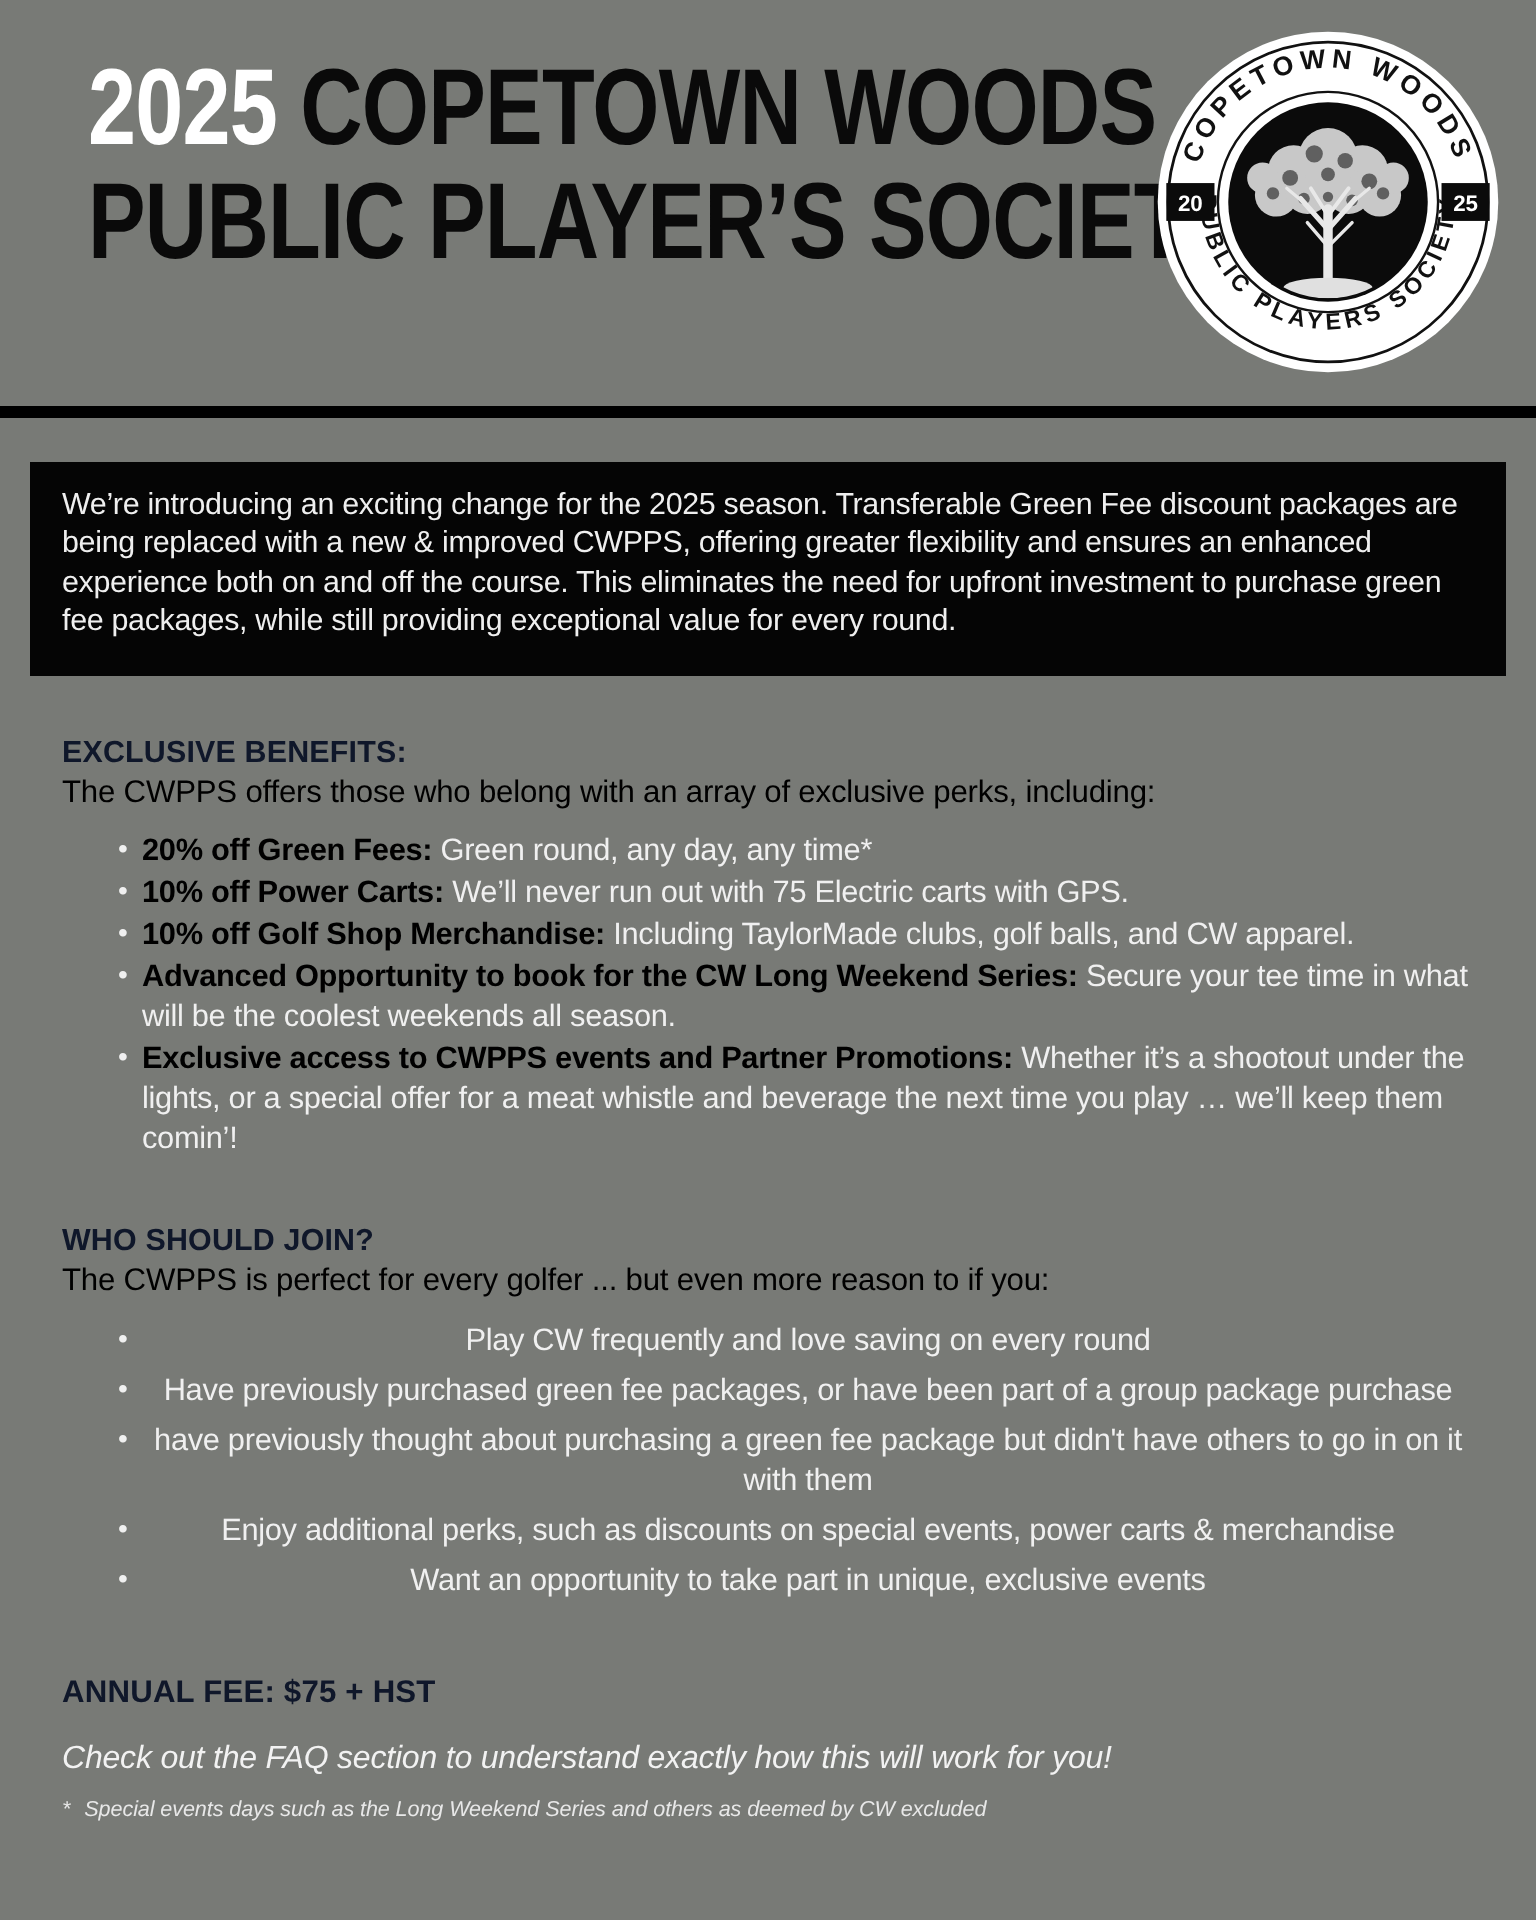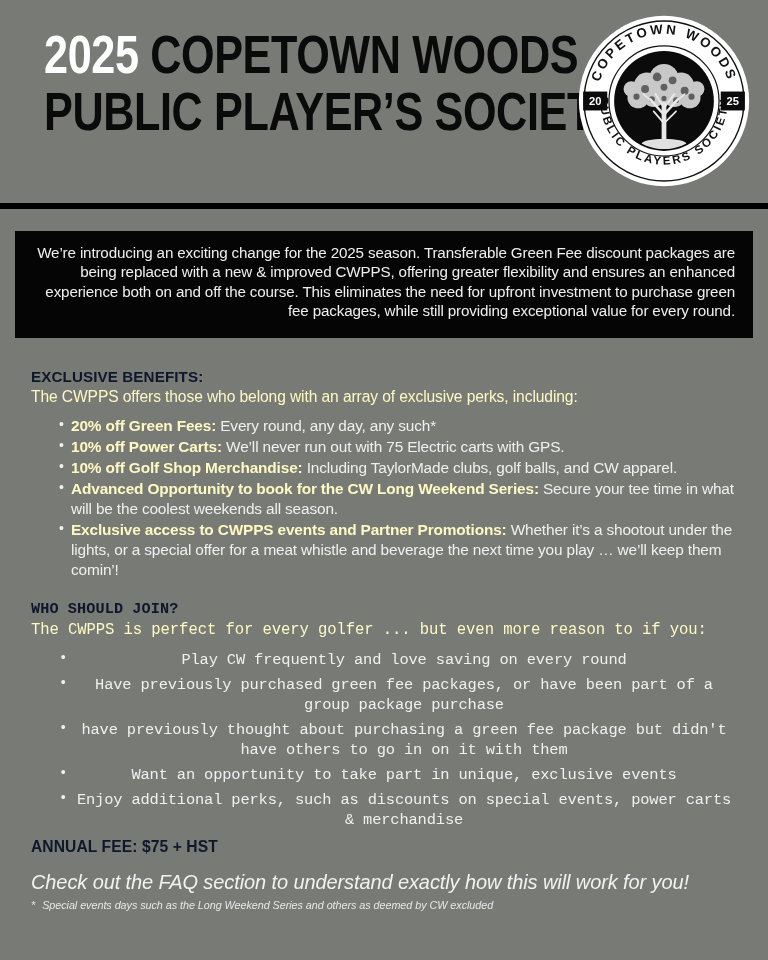--- a/index.html
+++ b/index.html
@@ -65,21 +65,20 @@
   
   .intro-box {
     position: absolute;
     left: 15px;
     top: 231px;
     width: 738px;
     height: 107px;
     background: #050505;
     box-sizing: border-box;
     padding: 12px 18px 10px 16px;
-    text-align: right;
   }
   .intro-text {
     color: #efefef;
     font-size: 15.2px;
     line-height: 1.27;
     letter-spacing: -0.15px;
     margin: 0;
   }
 
   
@@ -93,21 +92,21 @@
   .sec-heading {
     font-weight: 700;
     font-size: 15.2px;
     letter-spacing: 0.1px;
     color: #0f172a;
     margin: 0 0 2px 0;
   }
   .sec-sub {
     font-size: 15.6px;
     line-height: 1.3;
-    color: #fef9c3;
+    color: #000000;
     margin: 0 0 9px 0;
     letter-spacing: -0.1px;
   }
   ul.blist {
     list-style: none;
     margin: 0;
     padding: 0 0 0 28px;
   }
   ul.blist > li {
     position: relative;
@@ -121,41 +120,41 @@
   ul.blist > li::before {
     content: "\2022";
     position: absolute;
     left: 0;
     top: -1px;
     font-size: 14px;
     color: #f0f0f0;
   }
   ul.blist > li b {
     font-weight: 700;
-    color: #fef9c3;
-  }
-  .who-block { margin-top: 20px; font-family: Liberation Mono, monospace; }
+    color: #000000;
+  }
+  .who-block { margin-top: 32px; }
   ul.blist.loose > li { margin-bottom: 5px; text-align: center; }
 
   
   .fee {
     position: absolute;
     left: 31px;
     top: 838px;
     font-weight: 700;
     font-size: 15.6px;
     color: #0f172a;
     letter-spacing: 0.1px;
   }
   .faq {
     position: absolute;
     left: 31px;
     top: 871px;
     font-style: italic;
-    font-size: 20px;
+    font-size: 16px;
     color: #f2f2f2;
     letter-spacing: -0.1px;
   }
   .fineprint {
     position: absolute;
     left: 31px;
     top: 899px;
     font-style: italic;
     font-size: 10.8px;
     color: #e8e8e8;
@@ -258,36 +257,36 @@
 <div class="intro-box">
   <p class="intro-text">We’re introducing an exciting change for the 2025 season. Transferable Green Fee discount packages are being replaced with a new &amp; improved CWPPS, offering greater flexibility and ensures an enhanced experience both on and off the course. This eliminates the need for upfront investment to purchase green fee packages, while still providing exceptional value for every round.</p>
 </div>
 
 <div class="content">
 
   <div>
     <div class="sec-heading">EXCLUSIVE BENEFITS:</div>
     <div class="sec-sub">The CWPPS offers those who belong with an array of exclusive perks, including:</div>
     <ul class="blist">
-      <li><b>20% off Green Fees:</b><span> Every round, any day, any such*</span></li>
+      <li><b>20% off Green Fees:</b><span> Green round, any day, any time*</span></li>
       <li><b>10% off Power Carts:</b><span> We’ll never run out with 75 Electric carts with GPS.</span></li>
       <li><b>10% off Golf Shop Merchandise:</b><span> Including TaylorMade clubs, golf balls, and CW apparel.</span></li>
       <li><b>Advanced Opportunity to book for the CW Long Weekend Series:</b><span> Secure your tee time in what will be the coolest weekends all season.</span></li>
       <li><b>Exclusive access to CWPPS events and Partner Promotions:</b><span> Whether it’s a shootout under the lights, or a  special offer for a meat whistle and beverage the next time you play … we’ll keep them comin’!</span></li>
     </ul>
   </div>
 
   <div class="who-block">
     <div class="sec-heading">WHO SHOULD JOIN?</div>
     <div class="sec-sub">The CWPPS is perfect for every golfer ... but even more reason to if you:</div>
     <ul class="blist loose">
       <li>Play CW frequently and love saving on every round</li>
       <li>Have previously purchased green fee packages, or have been part of a group package purchase</li>
       <li>have previously thought about purchasing a green fee package but didn't have others to go in on it with them</li>
+      <li>Enjoy additional perks, such as discounts on special events, power carts &amp; merchandise</li>
       <li>Want an opportunity to take part in unique, exclusive events</li>
-      <li>Enjoy additional perks, such as discounts on special events, power carts &amp; merchandise</li>
     </ul>
   </div>
 </div>
 
 <div class="fee">ANNUAL FEE: $75 + HST</div>
 <div class="faq">Check out the FAQ section to understand exactly how this will work for you!</div>
 <div class="fineprint"><span class="star">*</span><span>Special events days such as the Long Weekend Series and others as deemed by CW excluded</span></div>
 
 </body></html>

